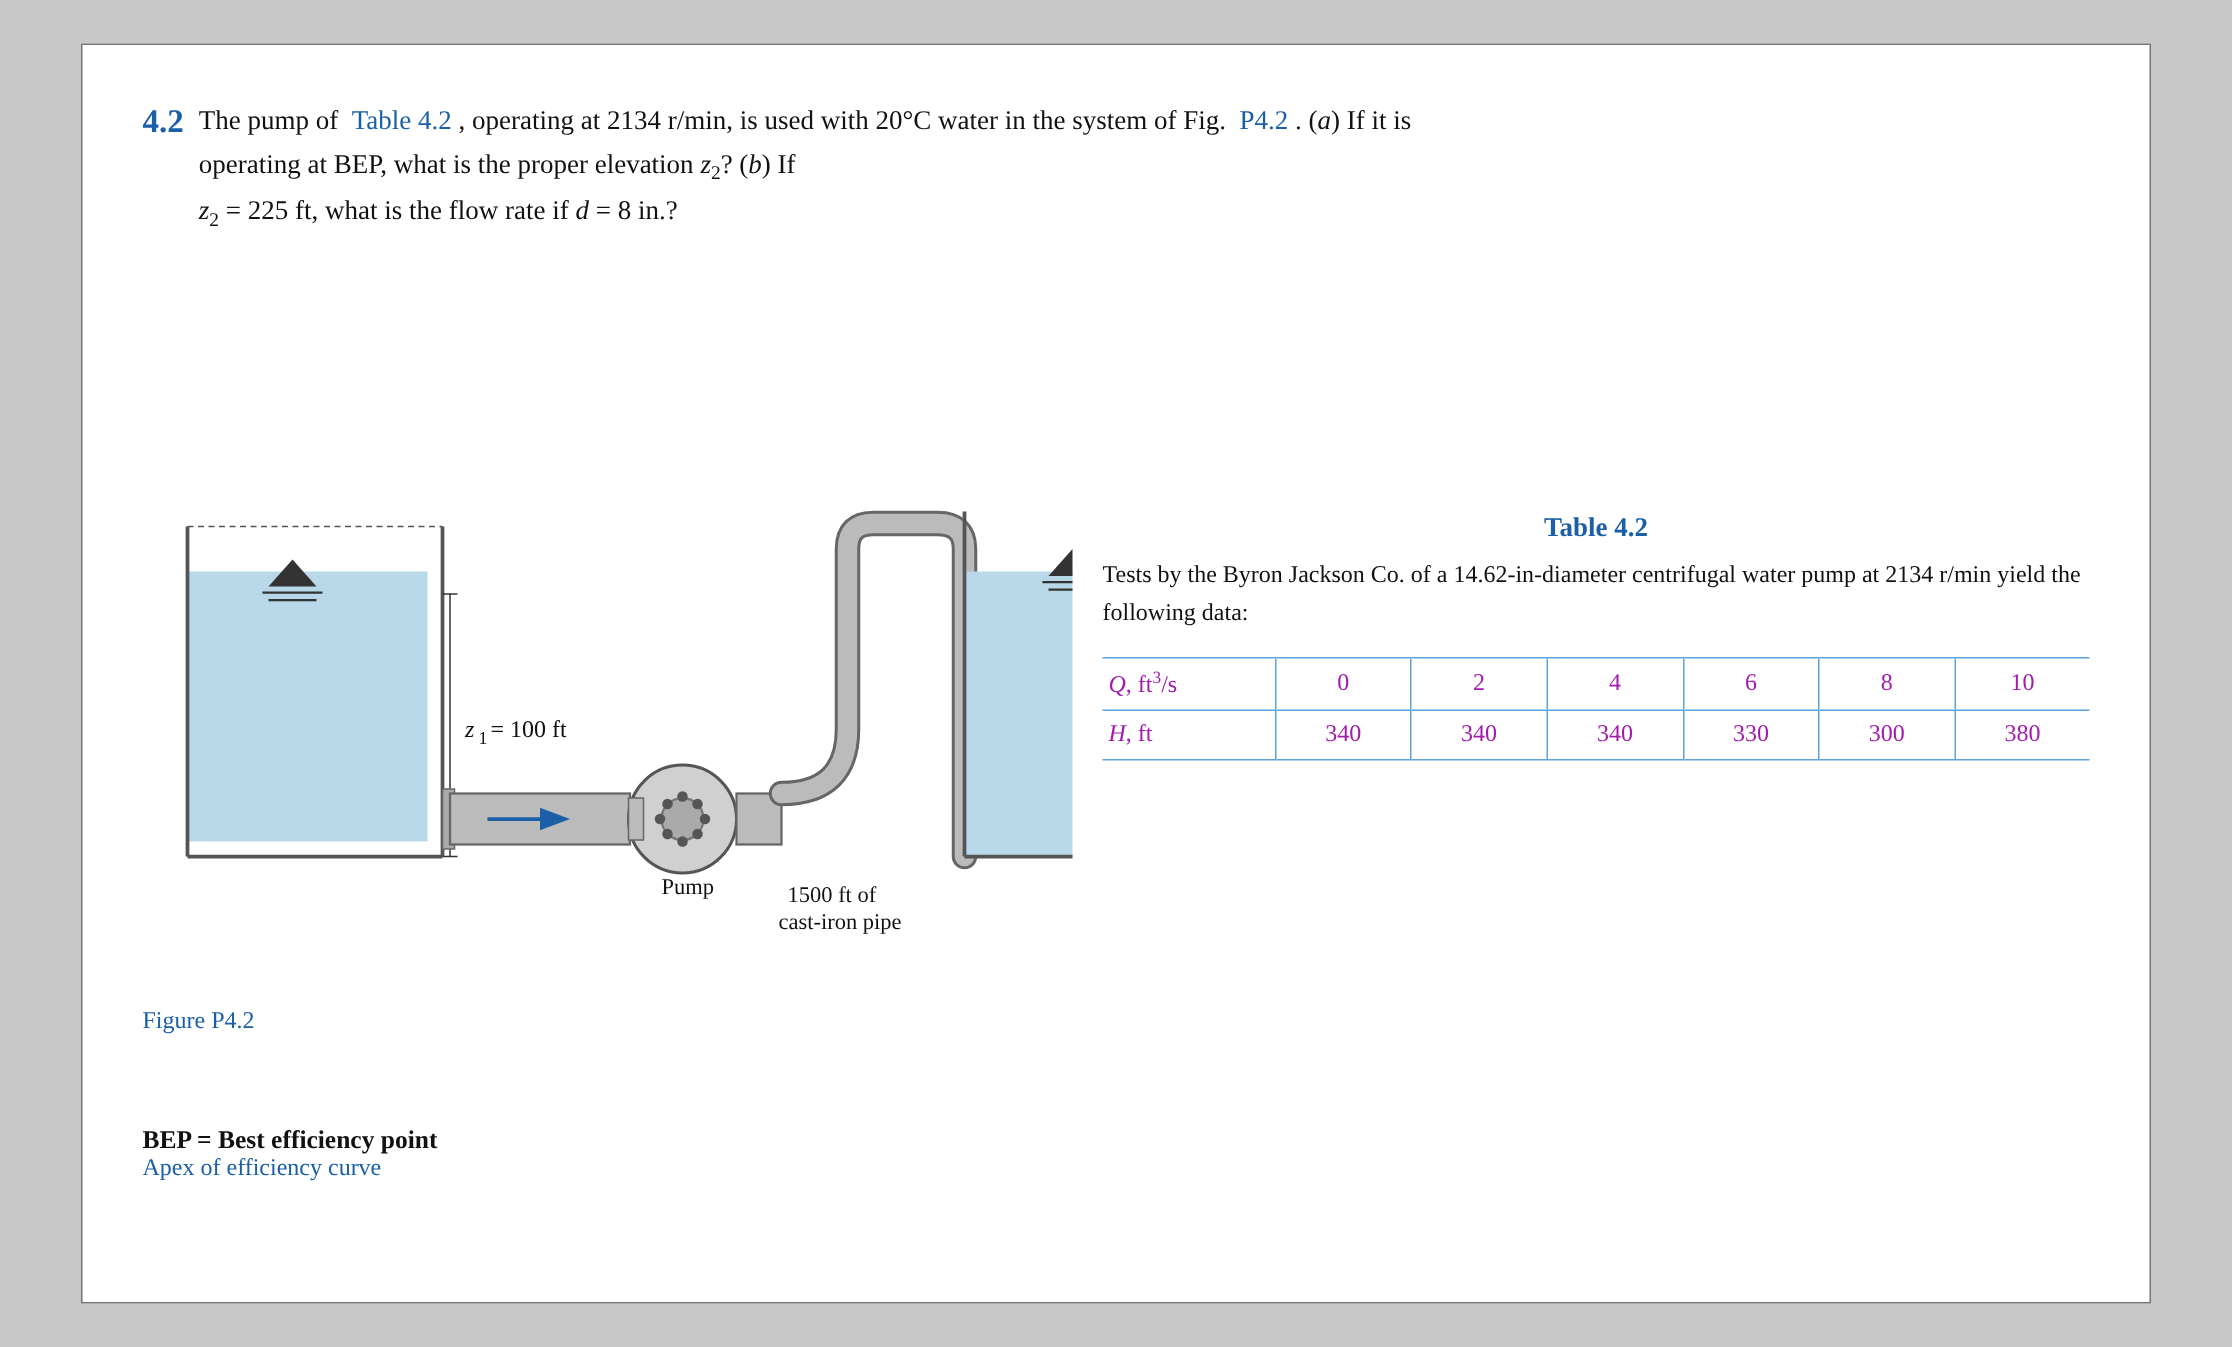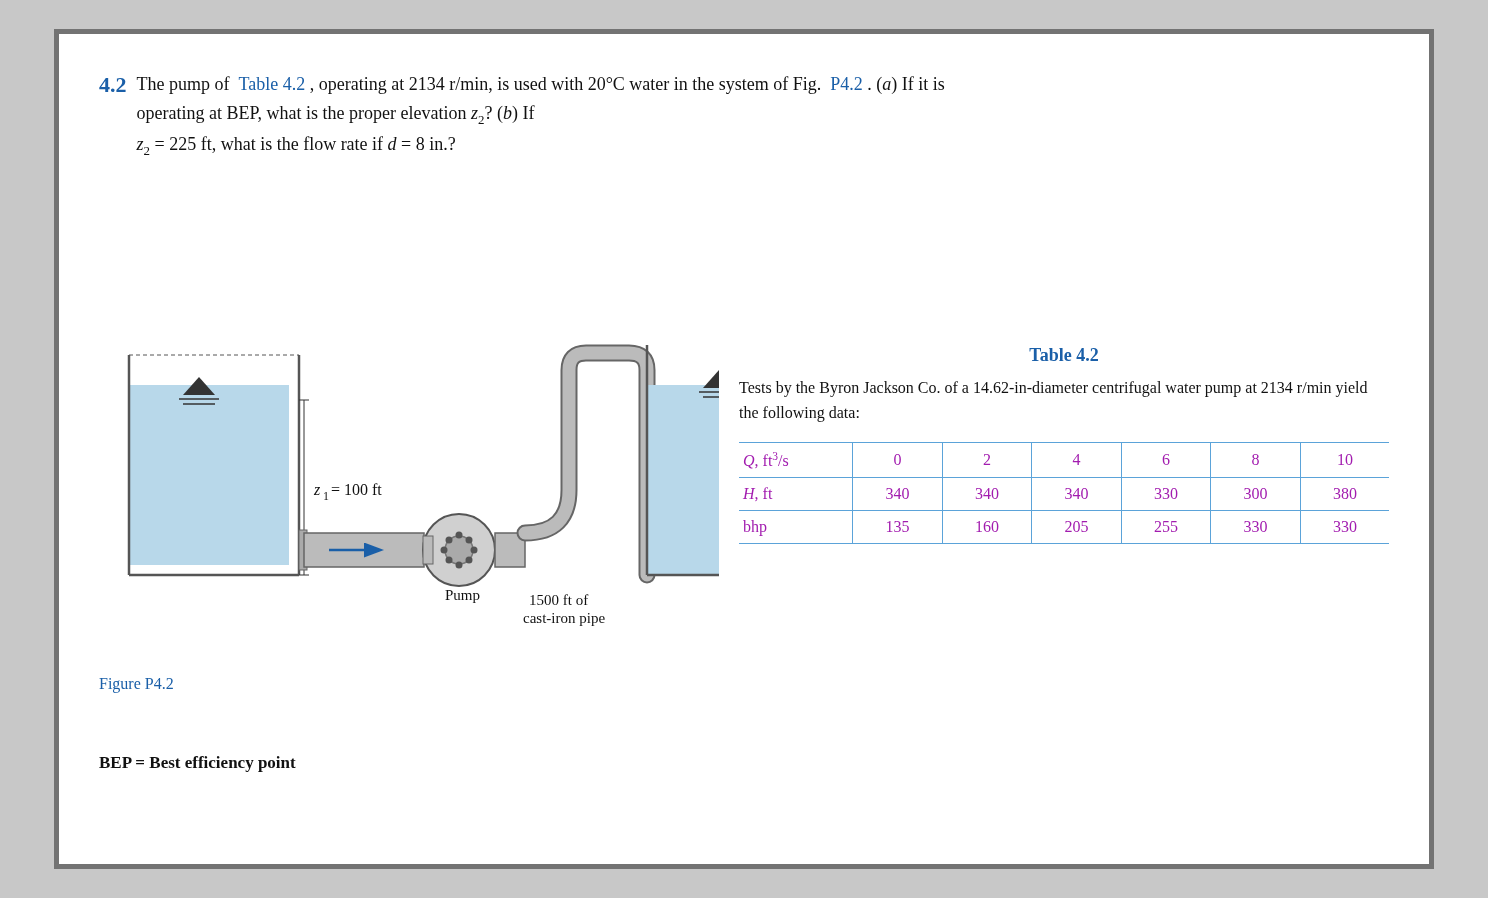--- a/index.html
+++ b/index.html
@@ -6,21 +6,21 @@
     body {
       background: #c8c8c8;
       display: flex;
       justify-content: center;
       align-items: center;
       min-height: 100vh;
       font-family: 'Times New Roman', Times, serif;
     }
     .card {
       background: #fff;
-      border: 5px solid #737373;
+      border: 1px solid #737373;
       width: 1380px;
       min-height: 840px;
       padding: 36px 40px 36px 40px;
       position: relative;
     }
 
     
     .problem-header {
       display: flex;
       align-items: flex-start;
@@ -240,20 +240,21 @@
         <text x="720" y="200" font-size="12" fill="#111" font-family="Times New Roman, serif">2</text>
 
       </svg>
 
       
       <div class="figure-label">Figure P4.2</div>
 
       
       <div class="bep-note">
         <div class="bep-title">BEP = Best efficiency point</div>
+        <div class="bep-subtitle">Apex of efficiency curve</div>
       </div>
 
     </div>
 
     <div class="table-area">
       <div class="table-title">Table 4.2</div>
       <div class="table-description">
         Tests by the Byron Jackson Co. of a 14.62-in-diameter centrifugal water pump at 2134 r/min yield the following data:
       </div>
 
@@ -272,27 +273,18 @@
         <tbody>
           <tr>
             <td><em>H</em>, ft</td>
             <td>340</td>
             <td>340</td>
             <td>340</td>
             <td>330</td>
             <td>300</td>
             <td>380</td>
           </tr>
-          <tr>
-            <td>bhp</td>
-            <td>135</td>
-            <td>160</td>
-            <td>205</td>
-            <td>255</td>
-            <td>330</td>
-            <td>330</td>
-          </tr>
         </tbody>
       </table>
     </div>
 
   </div>
 </div>
 
 </body></html>

